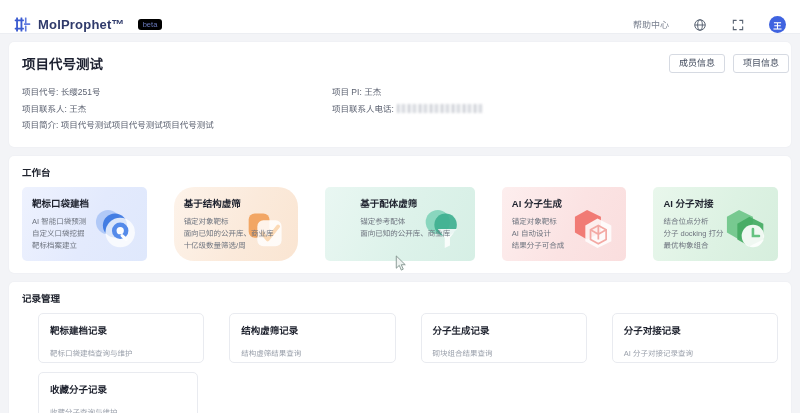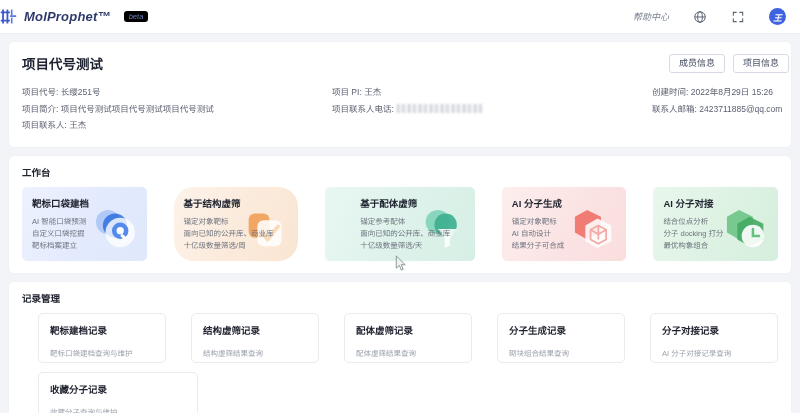--- a/index.html
+++ b/index.html
@@ -10,25 +10,24 @@
     background: #f3f4f7;
     overflow: hidden;
     color: #1f2330;
   }
 
   
   .header {
     height: 34px;
     background: #ffffff;
     display: flex;
-    align-items: center;
-    padding: 0 14px 0 0;
+    align-items: flex-end;
+    padding: 0 14px 0 14px;
     border-bottom: 1px solid #eceef2;
     position: relative;
-    font-style: italic;
   }
   .brand { display: flex; align-items: center; gap: 7px; }
   .logo-mark { width: 17px; height: 17px; display: block; }
   .brand-name {
     font-size: 13px; font-weight: 700; color: #2f3a6b;
     letter-spacing: .2px;
   }
   .beta-tag {
     margin-left: 6px;
     font-size: 7.5px;
@@ -108,21 +107,21 @@
 
   
   .section { margin-top: 9px; }
   .section-title {
     font-size: 9.5px; font-weight: 700; color: #20242f;
     padding: 9px 13px 0 13px;
   }
 
   
   .wb-wrap { padding: 8px 13px 12px 13px; }
-  .wb-row { display: flex; gap: 27px; }
+  .wb-row { display: flex; gap: 27px; justify-content: flex-end; }
   .wb-card {
     flex: 1;
     height: 74px;
     border-radius: 5px;
     padding: 9px 10px;
     position: relative;
     overflow: hidden;
     cursor: pointer;
   }
   .wb-title {
@@ -226,50 +225,40 @@
       <button class="btn-outline">项目信息</button>
     </div>
 
     <div class="project-grid">
       <div class="project-col">
         <div>
           <span>项目代号:</span>
           <span>长缨251号</span>
         </div>
         <div>
+          <span>项目联系人:</span>
+          <span>王杰</span>
+        </div>
+        <div>
           <span>项目简介:</span>
           <span>项目代号测试项目代号测试项目代号测试</span>
         </div>
-        <div>
-          <span>项目联系人:</span>
-          <span>王杰</span>
-        </div>
       </div>
 
       <div class="project-col">
         <div>
           <span>项目 PI:</span>
           <span>王杰</span>
         </div>
         <div>
           <span>项目联系人电话:</span>
           <span class="redacted"></span>
         </div>
       </div>
 
-      <div class="project-col">
-        <div>
-          <span>创建时间:</span>
-          <span>2022年8月29日 15:26</span>
-        </div>
-        <div>
-          <span>联系人邮箱:</span>
-          <span>2423711885@qq.com</span>
-        </div>
-      </div>
     </div>
   </div>
 
   <div class="panel section">
     <div class="section-title">工作台</div>
     <div class="wb-wrap">
       <div class="wb-row">
 
         <div class="wb-card c-blue">
           <div class="wb-title">靶标口袋建档</div>
@@ -295,21 +284,20 @@
             <rect x="10" y="12" width="24" height="28" rx="7" fill="#f2a35e"></rect>
             <rect x="20" y="20" width="28" height="30" rx="7" fill="#ffffff" opacity=".88"></rect>
             <path d="M26 35 l6 7 12 -15" stroke="#fbd9b4" stroke-width="4.4" fill="none" stroke-linecap="round" stroke-linejoin="round"></path>
           </svg>
         </div>
 
         <div class="wb-card c-teal">
           <div class="wb-title">基于配体虚筛</div>
           <div class="wb-line">锚定参考配体</div>
           <div class="wb-line">面向已知的公开库、商业库</div>
-          <div class="wb-line">十亿级数量筛选/天</div>
           <svg class="wb-art" viewBox="0 0 60 60">
             <circle cx="24" cy="22" r="14" fill="#6fcdb0" opacity=".8"></circle>
             <circle cx="33" cy="25" r="13" fill="#34ac8b" opacity=".9"></circle>
             <path d="M24 30 h22 l-8 10 v9 l-6 3 v-12 z" fill="#ffffff" opacity=".9"></path>
           </svg>
         </div>
 
         <div class="wb-card c-red">
           <div class="wb-title">AI 分子生成</div>
           <div class="wb-line">锚定对象靶标</div>
@@ -349,24 +337,20 @@
       <div class="rc-row">
         <div class="rc-card">
           <div class="rc-title">靶标建档记录</div>
           <div class="rc-sub">靶标口袋建档查询与维护</div>
         </div>
         <div class="rc-card">
           <div class="rc-title">结构虚筛记录</div>
           <div class="rc-sub">结构虚筛结果查询</div>
         </div>
         <div class="rc-card">
-          <div class="rc-title">配体虚筛记录</div>
-          <div class="rc-sub">配体虚筛结果查询</div>
-        </div>
-        <div class="rc-card">
           <div class="rc-title">分子生成记录</div>
           <div class="rc-sub">砌块组合结果查询</div>
         </div>
         <div class="rc-card">
           <div class="rc-title">分子对接记录</div>
           <div class="rc-sub">AI 分子对接记录查询</div>
         </div>
       </div>
 
       <div class="rc-row">

